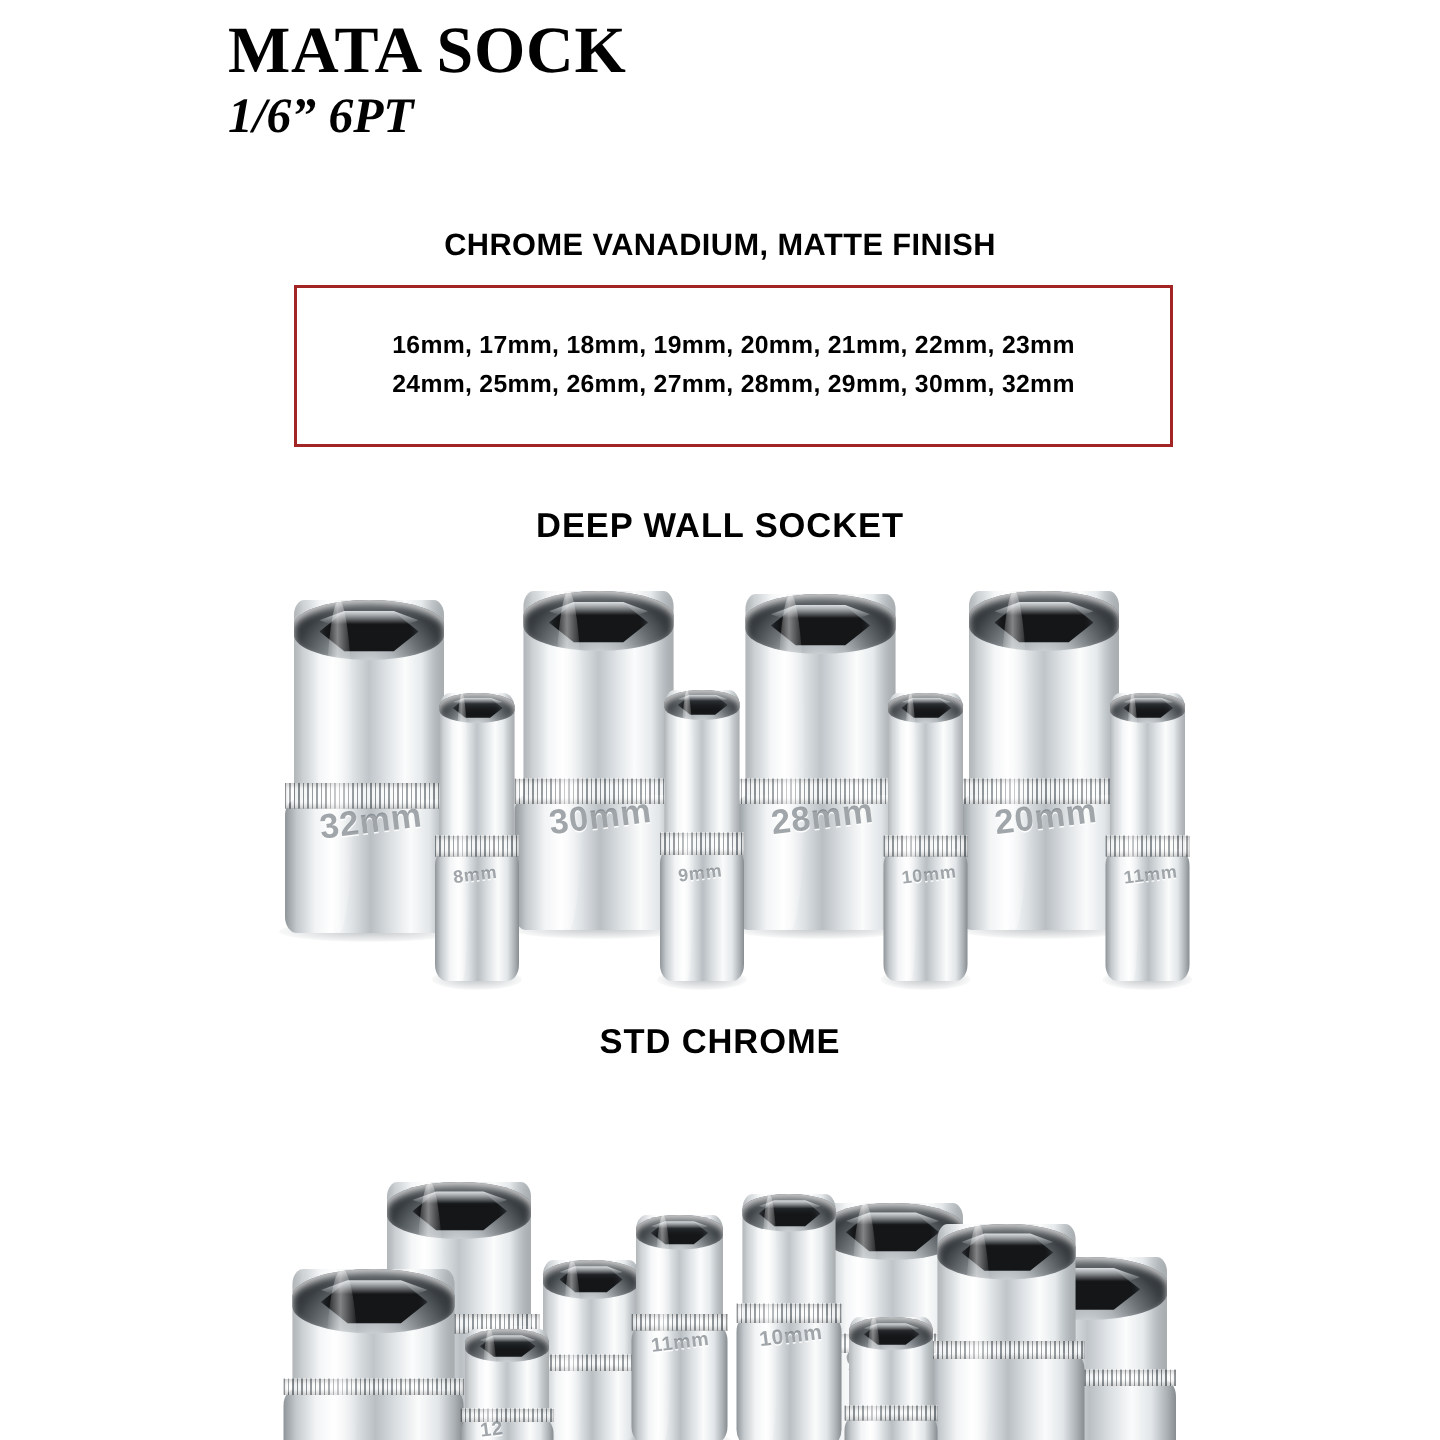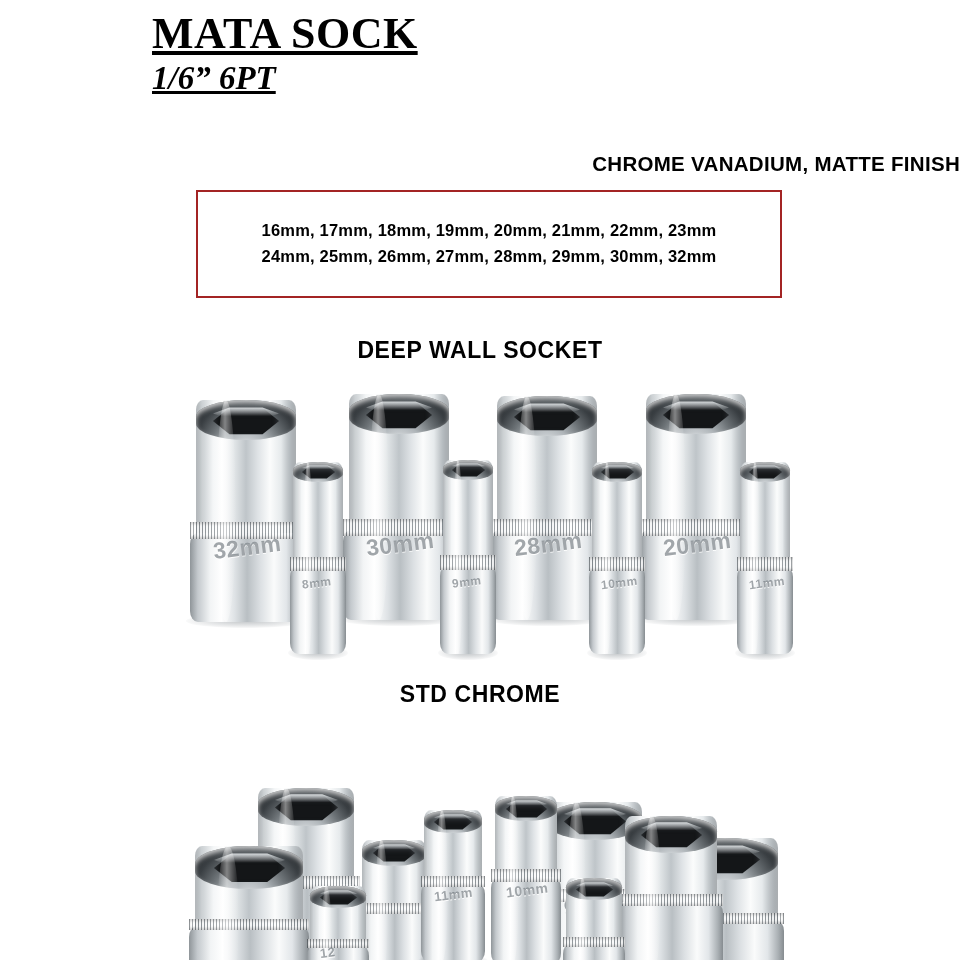--- a/index.html
+++ b/index.html
@@ -21,21 +21,20 @@
     position: absolute;
     top: 0; left: 0;
     width: 960px;
     height: 100px;
   }
   #brand-block {
     position: absolute;
     left: 152px;
     top: 12px;
     line-height: 1;
-    text-decoration: underline;
   }
   #brand-title {
     font-family: "Liberation Serif", serif;
     font-weight: bold;
     font-size: 44px;
     letter-spacing: 0.5px;
     white-space: nowrap;
   }
   #brand-subtitle {
     font-family: "Liberation Serif", serif;
@@ -69,21 +68,21 @@
     margin-left: 8px;
     flex: 0 0 auto;
   }
 
   
   #material-line {
     position: absolute;
     top: 152px;
     left: 0;
     width: 960px;
-    text-align: right;
+    text-align: center;
     font-size: 20.5px;
     font-weight: bold;
     letter-spacing: 0.3px;
   }
   #size-box {
     position: absolute;
     left: 196px;
     top: 190px;
     width: 586px;
     height: 108px;

